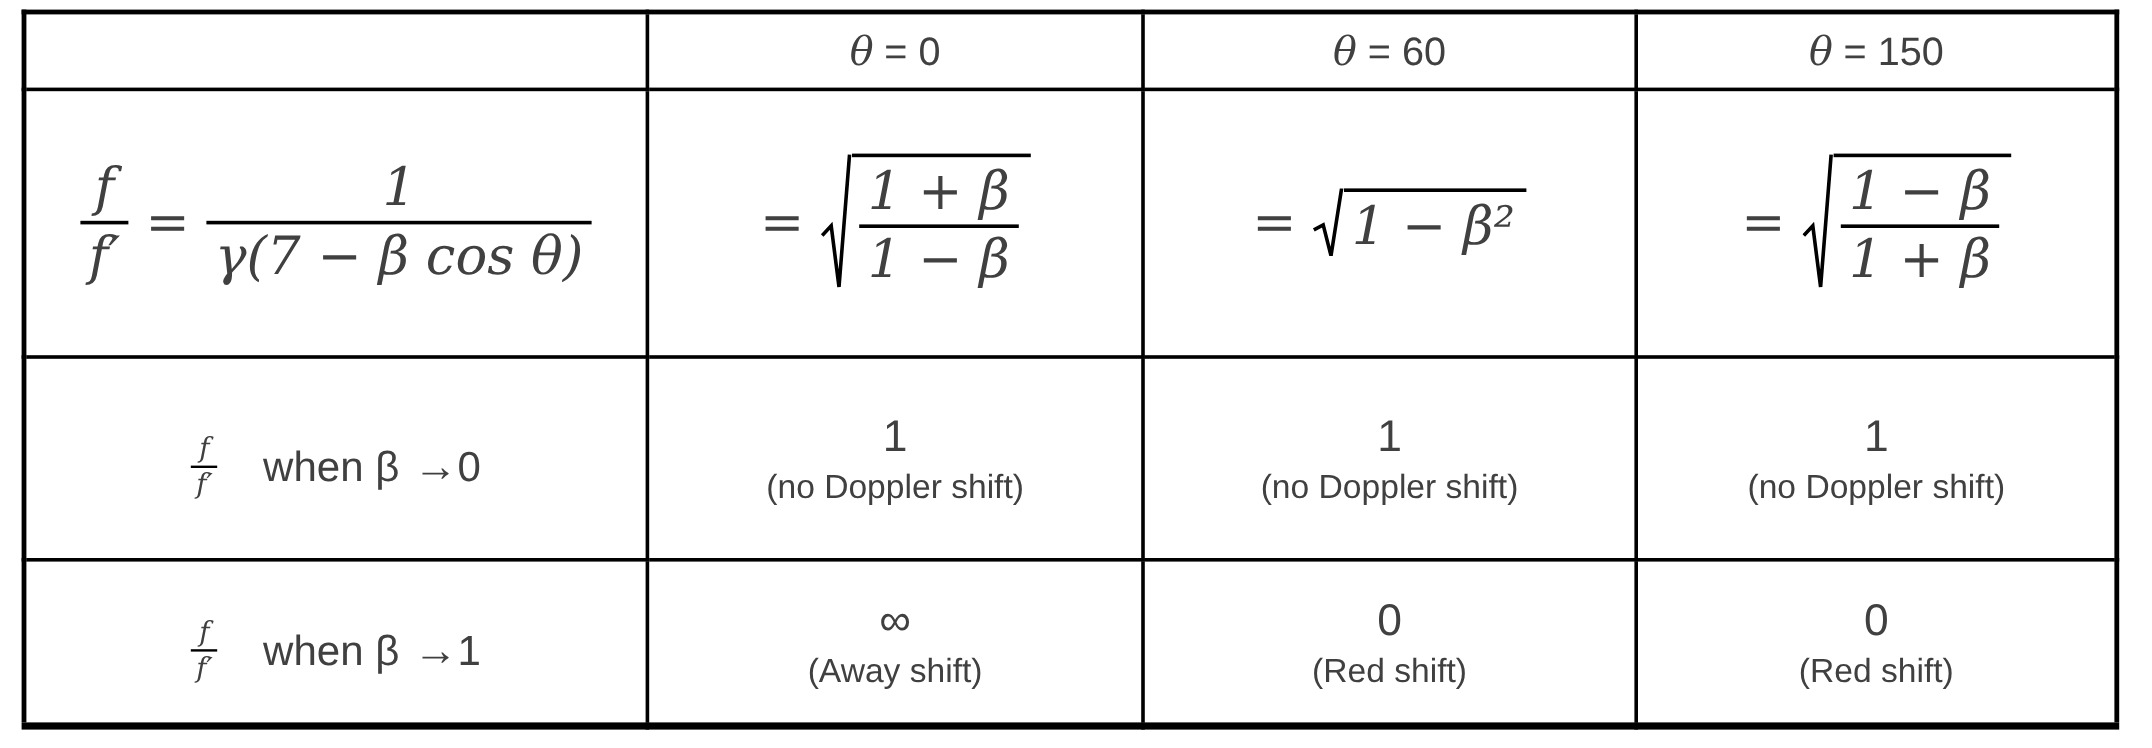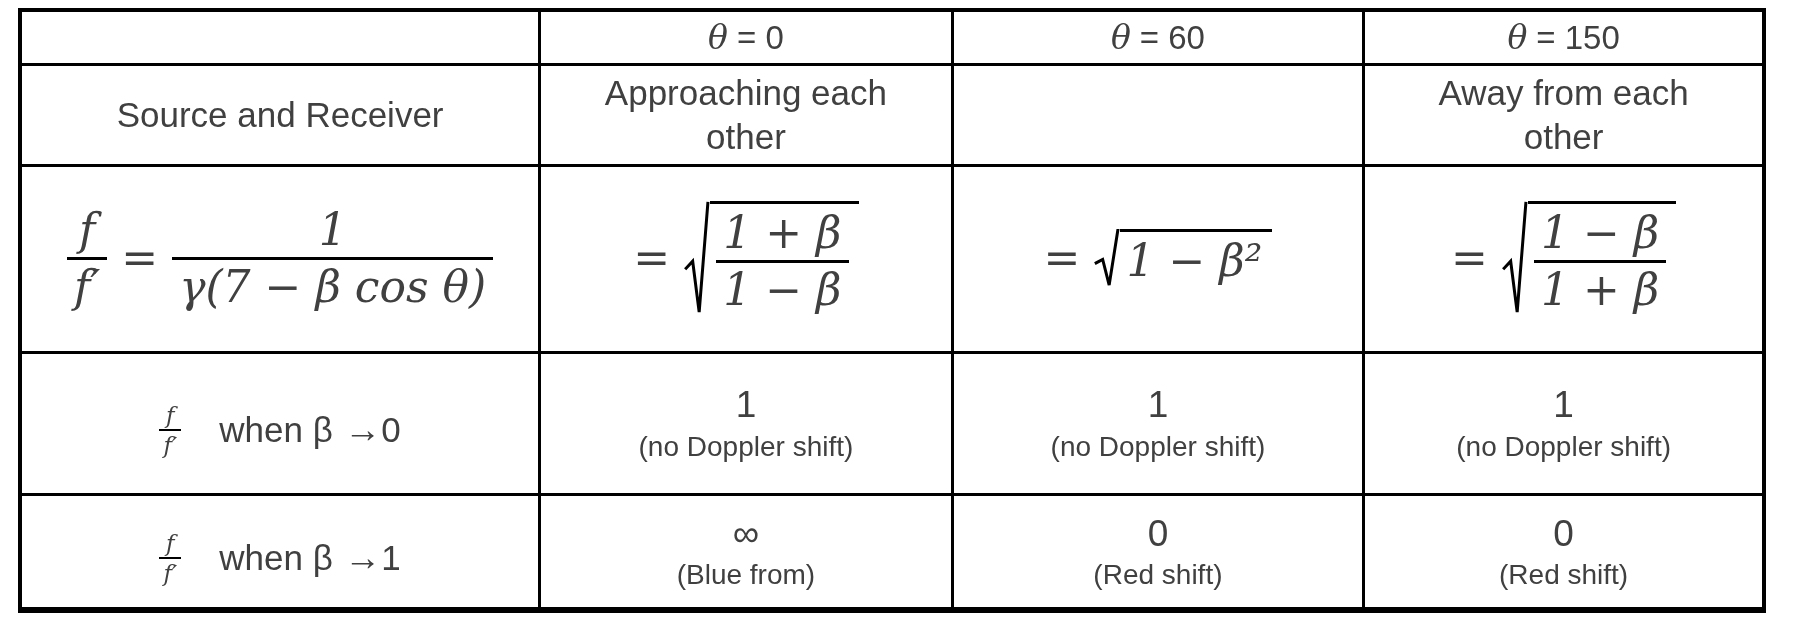--- a/index.html
+++ b/index.html
@@ -115,32 +115,20 @@
         <span class="sym">θ</span><span class="eq">= 0</span>
       </td>
       <td class="hdr">
         <span class="sym">θ</span><span class="eq">= 60</span>
       </td>
       <td class="hdr">
         <span class="sym">θ</span><span class="eq">= 150</span>
       </td>
     </tr>
 
-    <tr class="r-source">
-      <td>Source and Receiver</td>
-      <td>
-        <div>Approaching each</div>
-        <div>other</div>
-      </td>
-      <td></td>
-      <td>
-        <div>Away from each</div>
-        <div>other</div>
-      </td>
-    </tr>
 
     <tr class="r-formula">
       <td>
         <span class="mathrow">
           <span class="frac math">
             <span class="num">f</span>
             <span class="den">f′</span>
           </span>
           <span class="math">=</span>
           <span class="frac math">
@@ -231,21 +219,21 @@
             <span class="den">f′</span>
           </span>
           <span class="arrow-part">
             <span class="when-text">when β</span>
             <span class="arrow">→</span><span>1</span>
           </span>
         </span>
       </td>
       <td>
         <div class="val">∞</div>
-        <div class="note">(Blue from)</div>
+        <div class="note">(Away shift)</div>
       </td>
       <td>
         <div class="val">0</div>
         <div class="note">(Red shift)</div>
       </td>
       <td>
         <div class="val">0</div>
         <div class="note">(Red shift)</div>
       </td>
     </tr>

